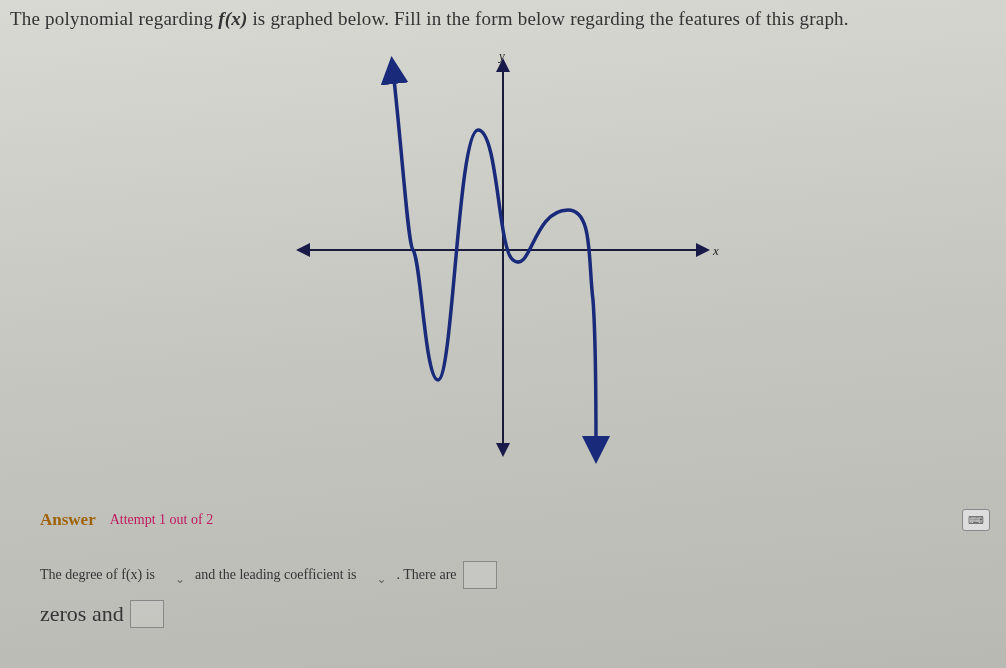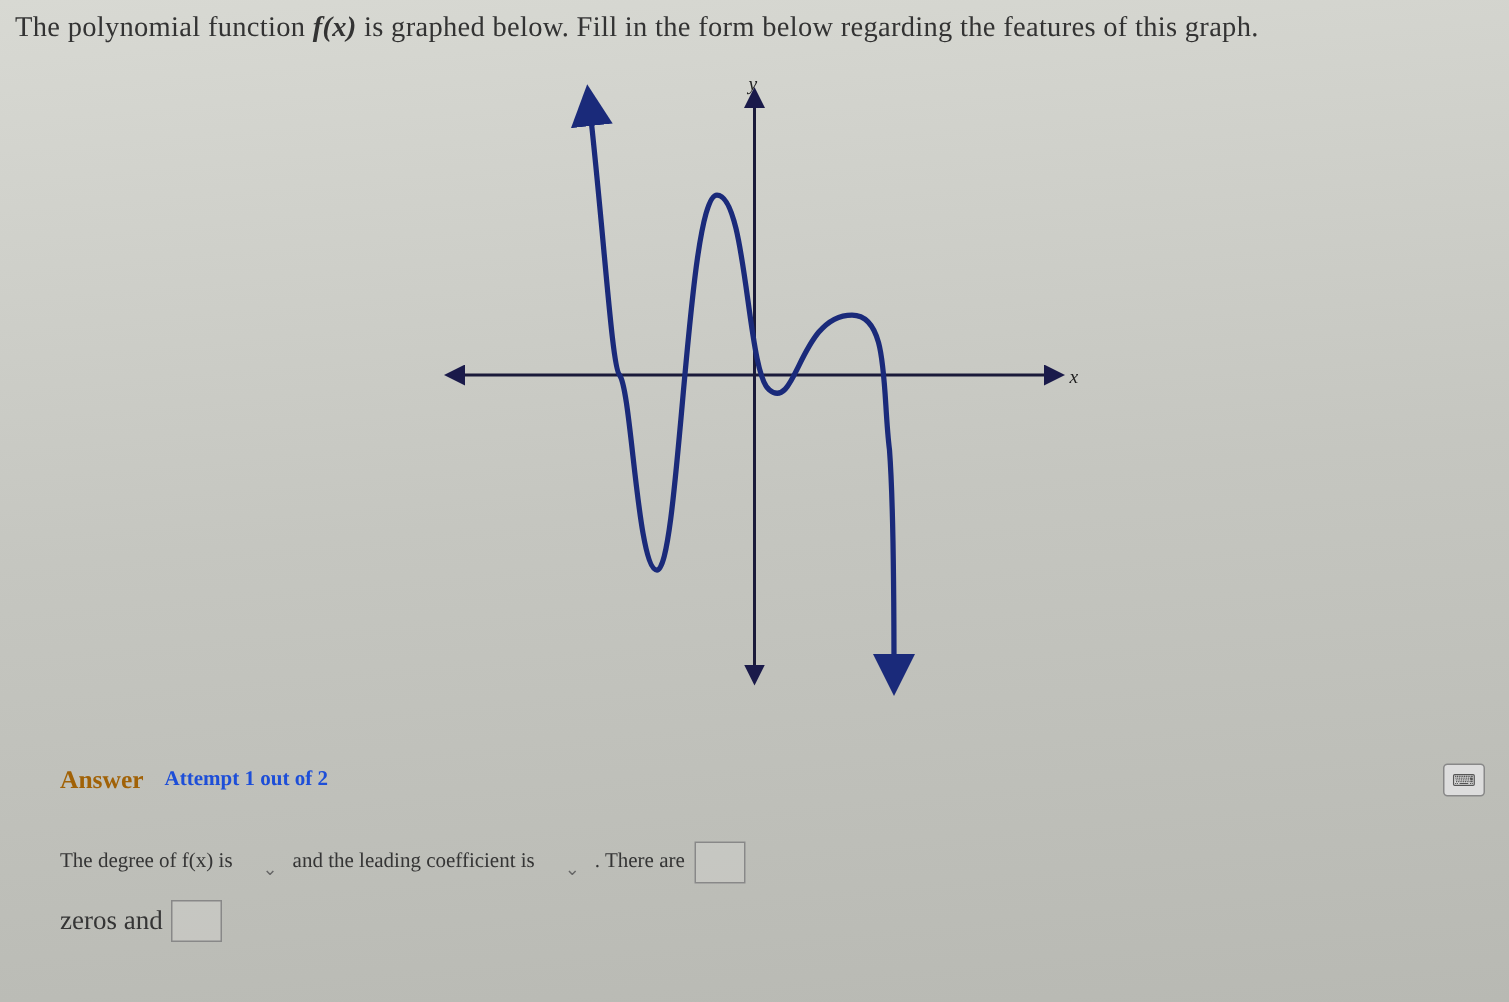--- a/index.html
+++ b/index.html
@@ -30,21 +30,21 @@
     .answer-row {
       display: flex;
       align-items: center;
       gap: 8px;
       margin-left: 30px;
       margin-top: 40px;
       font-size: 17px;
       color: #3a3a3a;
     }
     .answer-label { font-weight: bold; color: #a16207; font-size: 17px; }
-    .attempt { color: #1d4ed8; font-size: 14px; margin-left: 6px; font-weight: bold; }
+    .attempt { color: #be185d; font-size: 14px; margin-left: 6px; font-weight: normal; }
     .keypad {
       position: absolute;
       right: 16px;
       width: 28px;
       height: 22px;
       border: 1px solid #888;
       border-radius: 3px;
       background: #ddd;
       display: flex;
       align-items: center;
@@ -85,32 +85,32 @@
       display: inline-block;
       width: 34px;
       height: 28px;
       border: 1px solid #888;
       background: rgba(255,255,255,0.15);
       vertical-align: middle;
     }
     .second-line {
       margin-left: 30px;
       margin-top: 8px;
-      font-size: 18px;
+      font-size: 22px;
       color: #353535;
       display: flex;
       align-items: center;
       gap: 6px;
     }
   </style>
 </head>
 <body>
 
 <div class="question">
-  <span>The polynomial function </span><span class="fx">f(x)</span><span> is graphed below. Fill in the form below regarding the features of this graph.</span>
+  <span>The polynomial regarding </span><span class="fx">f(x)</span><span> is graphed below. Fill in the form below regarding the features of this graph.</span>
 </div>
 
 <div class="graph-area">
   <svg width="460" height="420" viewBox="0 0 460 420">
     <defs>
       <marker id="arr" viewBox="0 0 10 10" refX="5" refY="5" markerWidth="7" markerHeight="7" orient="auto-start-reverse">
         <path d="M 0 0 L 10 5 L 0 10 z" fill="#1a1a4a"></path>
       </marker>
       <marker id="arrB" viewBox="0 0 10 10" refX="5" refY="5" markerWidth="8" markerHeight="8" orient="auto-start-reverse">
         <path d="M 0 0 L 10 5 L 0 10 z" fill="#1a2a7a"></path>

